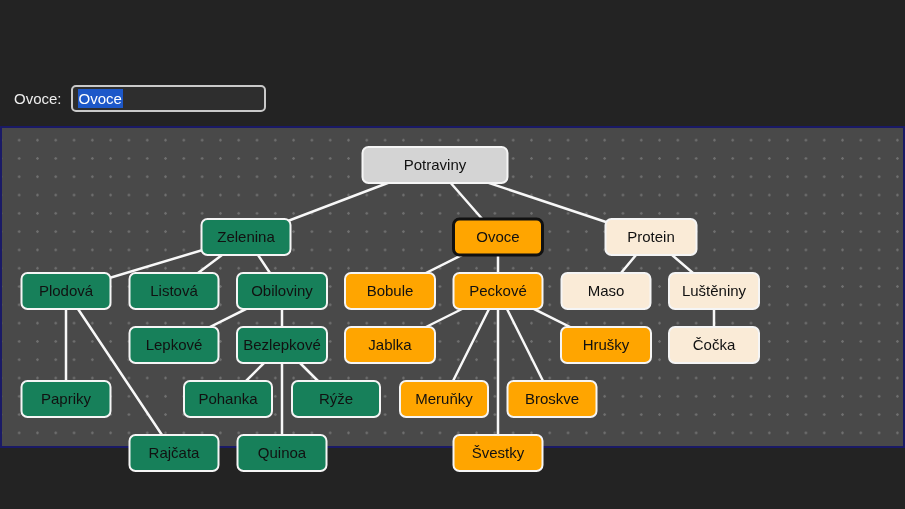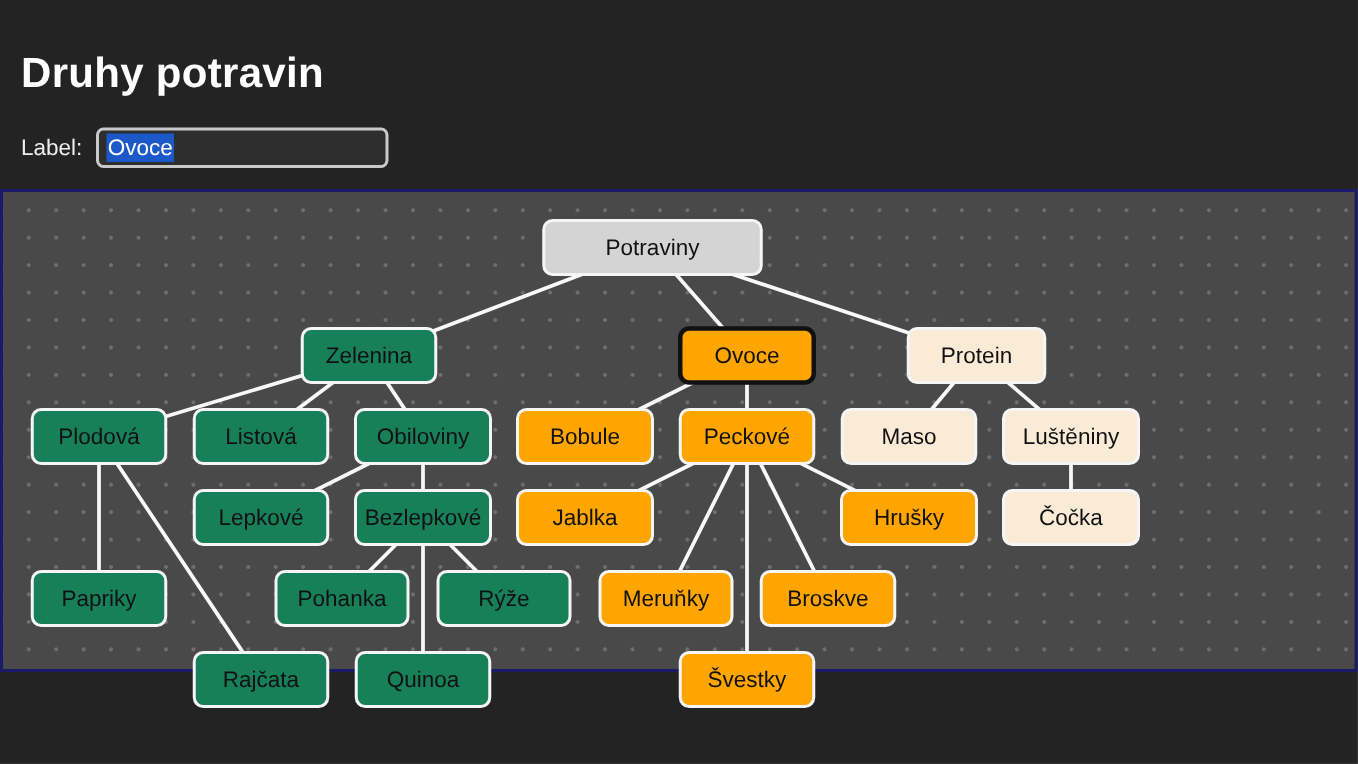--- a/index.html
+++ b/index.html
@@ -56,23 +56,22 @@
   .graph-node text {
     font-family: "Liberation Sans", sans-serif;
     font-size: 15px; fill: #111111;
     text-anchor: middle;
   }
 </style>
 </head>
 <body>
 
 <div class="header">
-  <h1 class="page-title">Druhy potravin</h1>
   <div class="label-row">
-    <span class="label-text">Label:</span>
+    <span class="label-text">Ovoce:</span>
     <div class="text-input">
       <span class="selection">Ovoce</span>
     </div>
   </div>
 </div>
 
 <div class="canvas">
   <svg id="graph-svg" width="901" height="379" viewBox="0 0 901 379">
       <g>
         <line x1="433" y1="37" x2="244" y2="109" class="graph-edge" stroke="#f8f8f8"></line>

